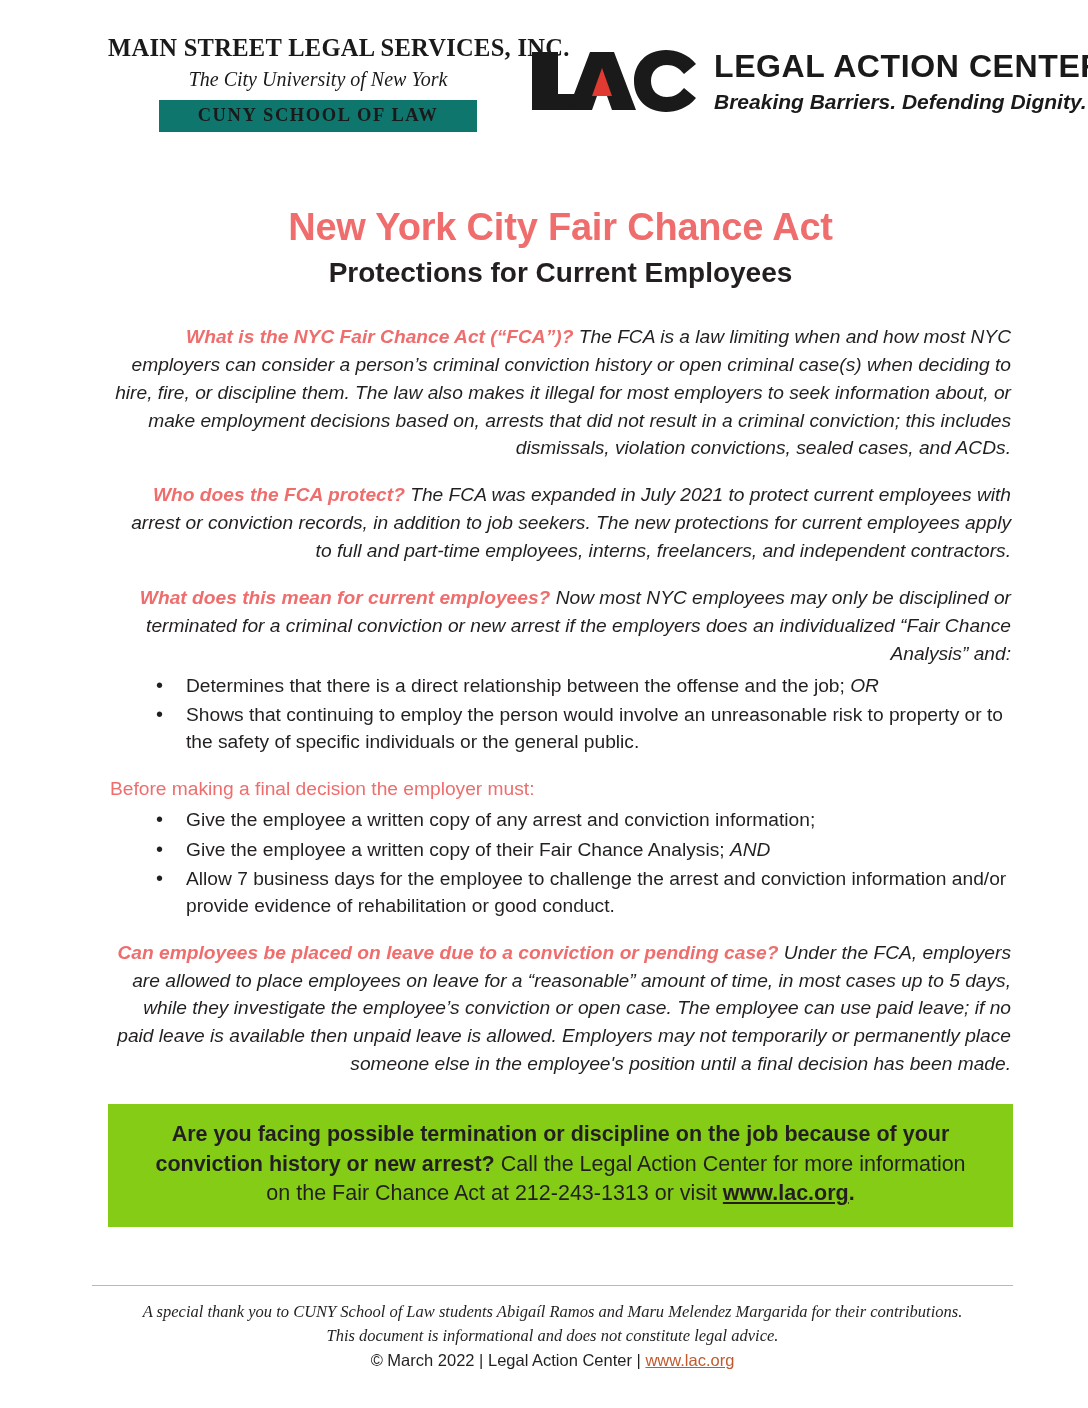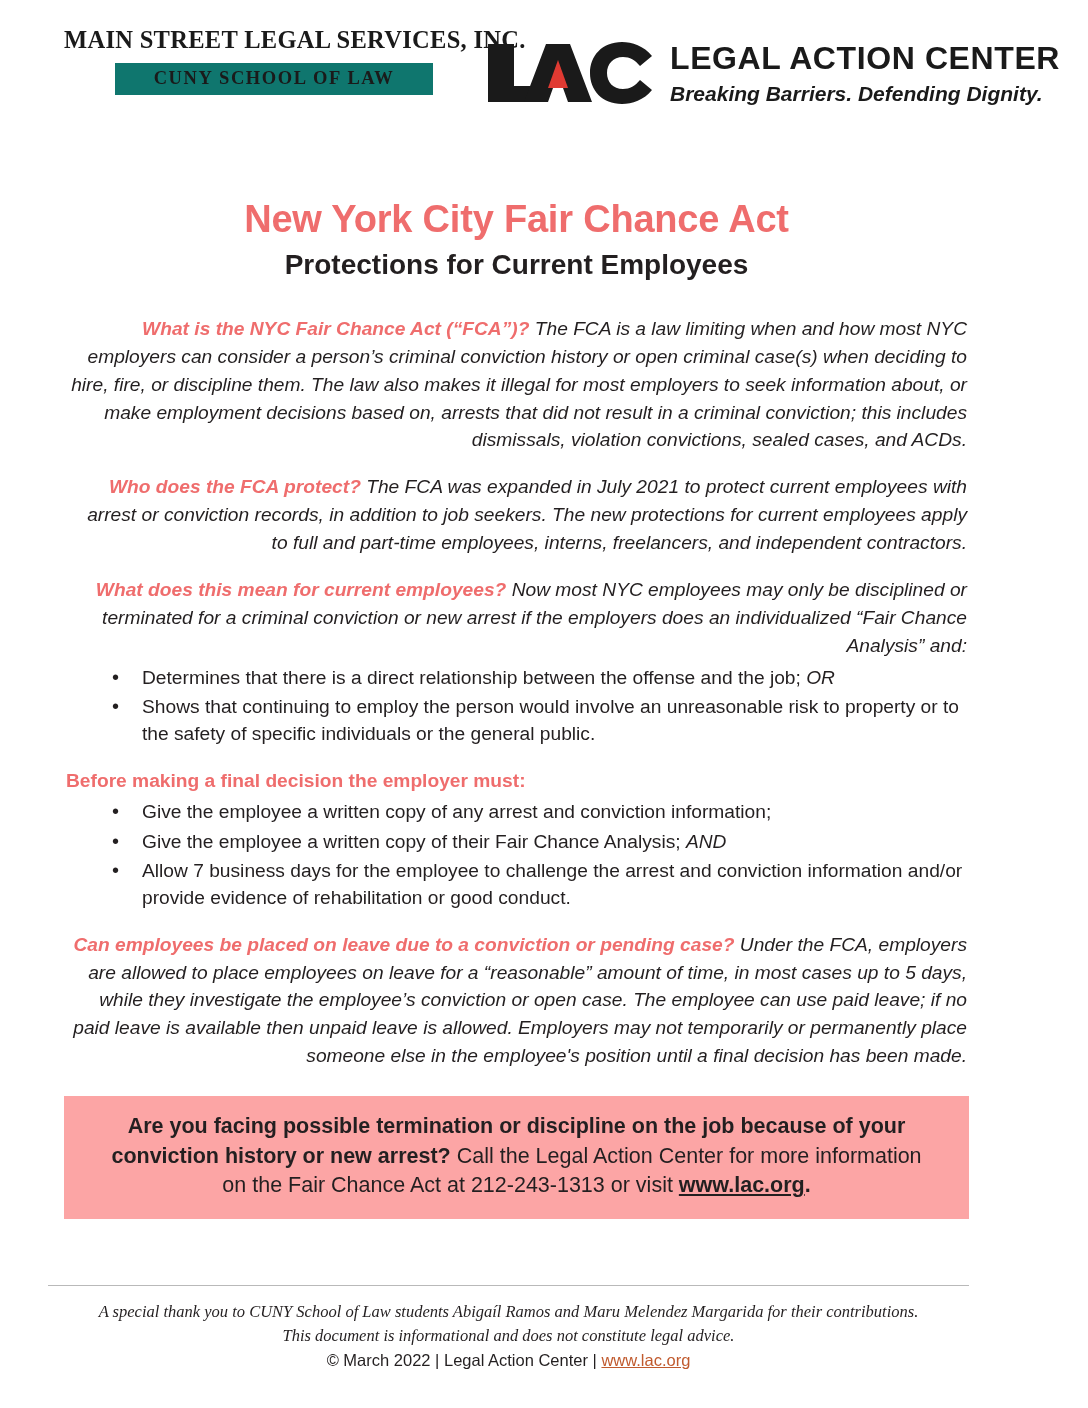--- a/index.html
+++ b/index.html
@@ -13,21 +13,22 @@
     font-family: "Liberation Sans", sans-serif;
     color: #231f20;
     position: relative;
     overflow: hidden;
   }
   .page {
     position: relative;
     width: 1033px;
     height: 1408px;
     box-sizing: border-box;
-    padding: 0 64px;
+    padding: 8px 64px;
+    margin-left: 44px;
   }
 
   
   .header {
     display: flex;
     align-items: flex-start;
     justify-content: space-between;
     padding-top: 26px;
     height: 120px;
   }
@@ -126,21 +127,21 @@
     margin-bottom: 18px;
     text-align: right;
     font-style: italic;
   }
   .q {
     color: #ef6d6d;
     font-weight: bold;
   }
   .q-standalone {
     color: #ef6d6d;
-    font-weight: bold;
+    font-weight: normal;
     margin-bottom: 4px;
   }
   ul.bullets {
     margin: 2px 0 18px 0;
     padding-left: 46px;
     list-style: none;
   }
   ul.bullets li {
     position: relative;
     margin-bottom: 2px;
@@ -152,21 +153,21 @@
     position: absolute;
     left: 0;
     top: -1px;
     font-size: 20px;
   }
   em.it { font-style: italic; }
 
   
   .callout {
     margin-top: 26px;
-    background: #fca5a5;
+    background: #84cc16;
     padding: 16px 40px 18px 40px;
     text-align: center;
     font-size: 21.5px;
     line-height: 1.38;
     color: #231f20;
   }
   .callout b { font-weight: bold; }
   .callout u { text-decoration: underline; font-weight: bold; }
 
   
@@ -201,20 +202,21 @@
 </style>
 </head>
 <body>
 
 <div class="page">
 
   <div class="header">
 
     <div class="cuny-block">
       <div class="cuny-title">MAIN STREET LEGAL SERVICES, INC.</div>
+      <div class="cuny-sub">The City University of New York</div>
       <div class="cuny-bar">CUNY SCHOOL OF LAW</div>
     </div>
 
     <div class="lac-block">
       <div class="lac-logo">
         <svg width="172" height="62" viewBox="0 0 172 62" xmlns="http://www.w3.org/2000/svg">
 
           <path d="M4 2 H30 V44 H60 V60 H4 Z" fill="#1a1a1a"></path>
 
           <path d="M86 2 H62 L40 60 H64 L74 32 L84 60 H108 Z" fill="#1a1a1a"></path>

